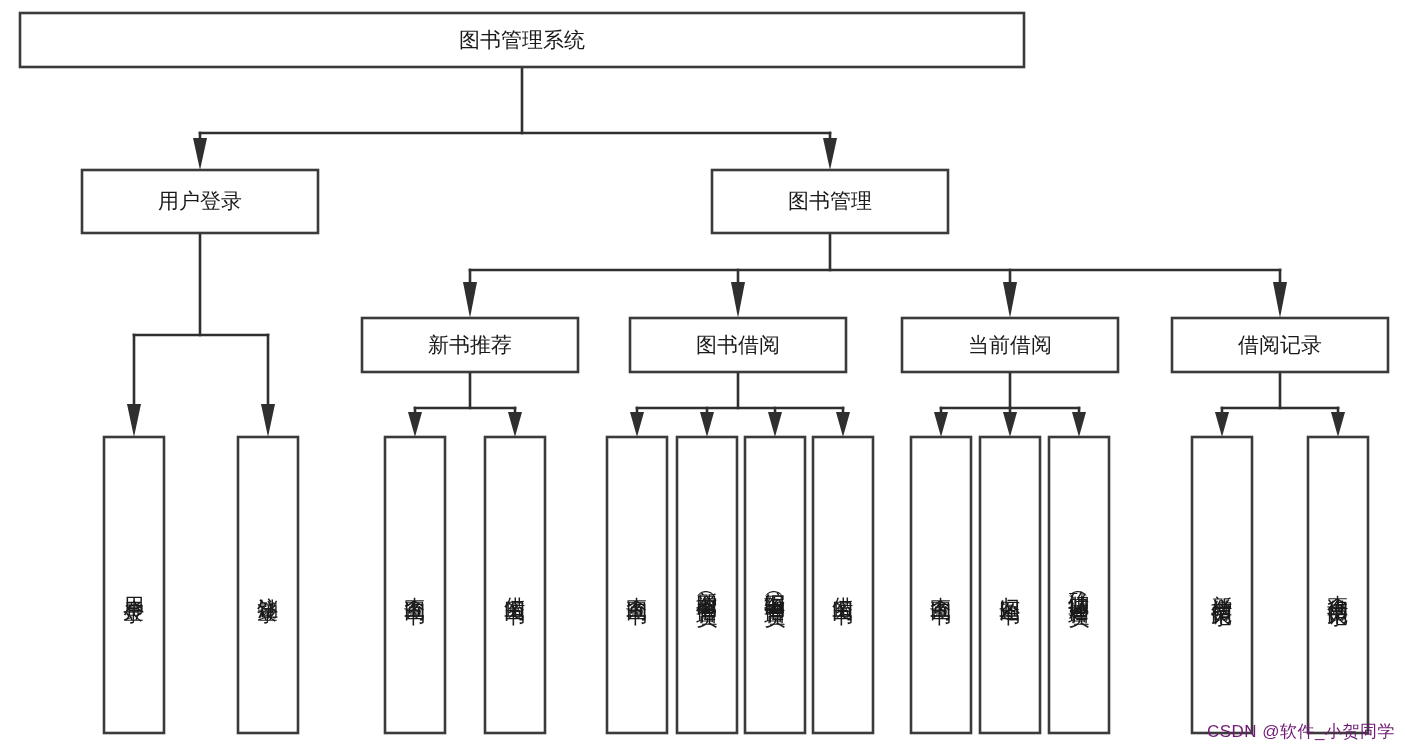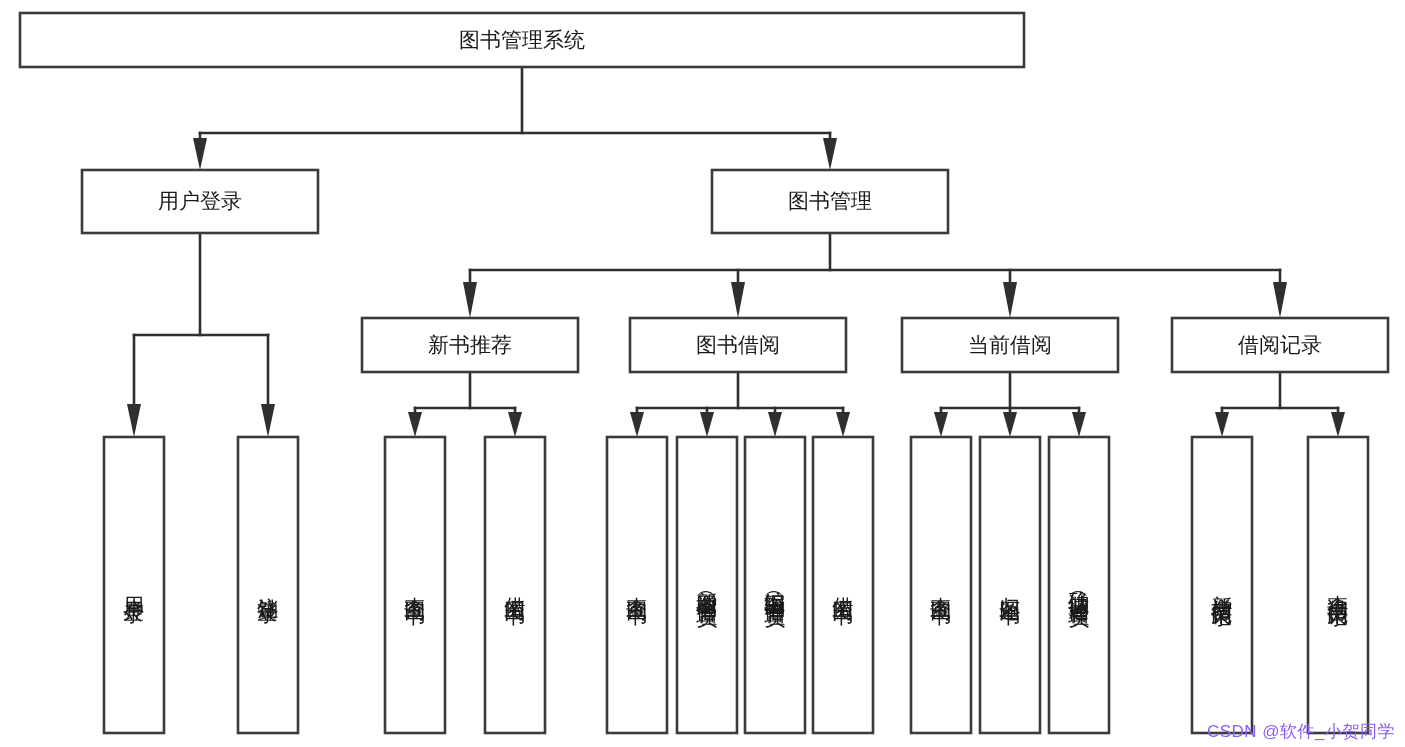--- a/index.html
+++ b/index.html
@@ -55,21 +55,21 @@
     white-space:nowrap;
     text-align:center;
   }
 
   .watermark{
     position:absolute;
     right:10px;
     bottom:4px;
     font-family:"Liberation Sans","DejaVu Sans",sans-serif;
     font-size:17px;
-    color:#8b5cf6;
+    color:#701a75;
     letter-spacing:.5px;
     user-select:none;
     pointer-events:none;
     white-space:nowrap;
   }
 </style>
 </head>
 <body>
 
 <div id="diagram-root">

